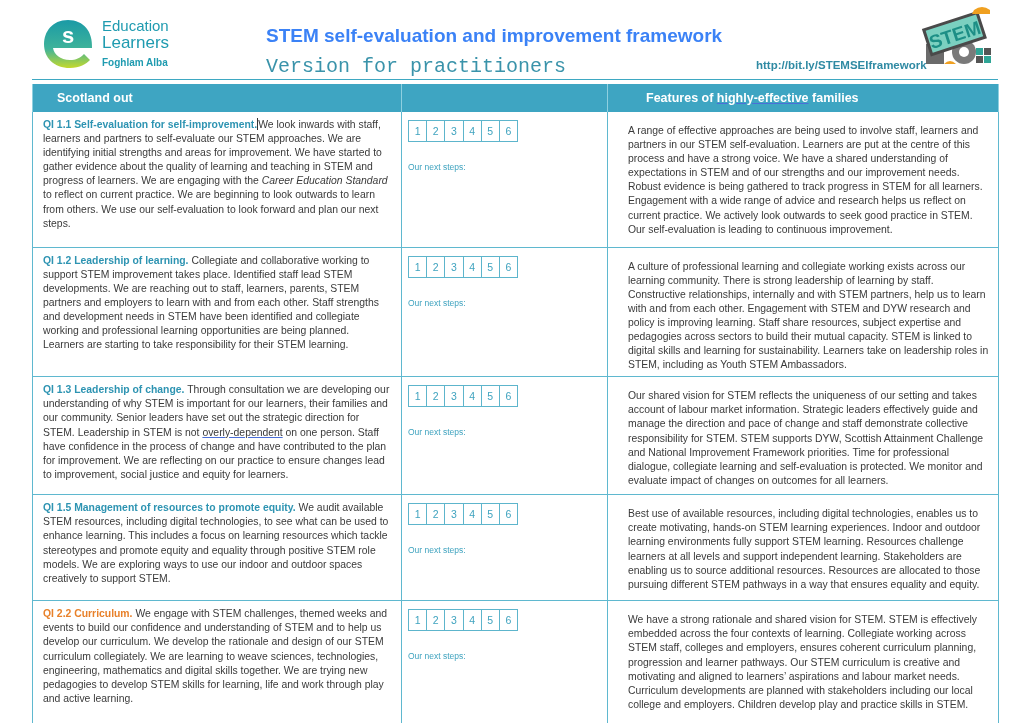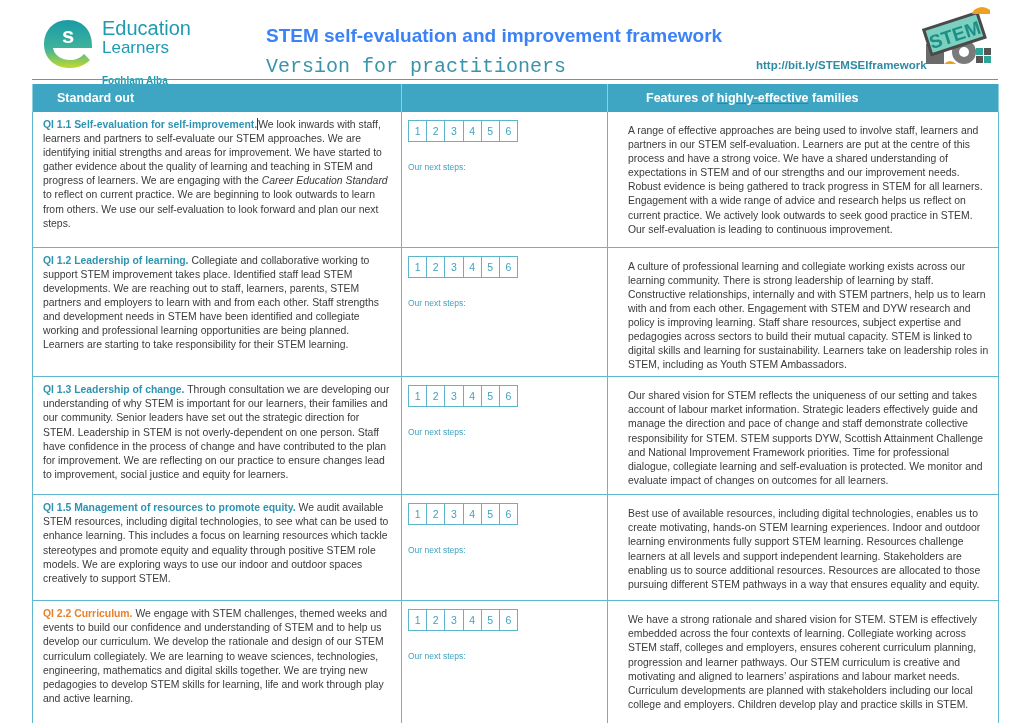--- a/index.html
+++ b/index.html
@@ -2,23 +2,23 @@
 <html><head>
 <meta charset="utf-8">
 <style>
   html, body { margin: 0; padding: 0; background: #ffffff; }
   body { width: 1024px; height: 724px; overflow: hidden; position: relative;
          font-family: "Liberation Sans", sans-serif; color: #3a3a3a; }
 
   
   .logo { position: absolute; left: 40px; top: 16px; width: 56px; height: 56px; }
   .logo-text { position: absolute; left: 102px; top: 18px; color: #1f9bb0; line-height: 1; }
-  .logo-text .l1 { font-size: 20px; display: block; }
+  .logo-text .l1 { font-size: 15px; display: block; }
   .logo-text .l2 { font-size: 17px; display: block; margin-top: 1px; }
-  .logo-text .l3 { font-size: 10px; display: block; margin-top: 20px; font-weight: bold; }
+  .logo-text .l3 { font-size: 10px; display: block; margin-top: 7px; font-weight: bold; }
 
   .title { position: absolute; left: 266px; top: 25px; font-size: 19px; font-weight: bold; color: #3b82f6; }
   .subtitle { position: absolute; left: 266px; top: 55px; font-size: 20px; color: #3a93aa; font-family: Liberation Mono, monospace; }
   .url { position: absolute; left: 720px; top: 59px; font-size: 11.5px; color: #2f8aa3; font-weight: bold; padding-left: 36px; }
   .stem-logo { position: absolute; left: 920px; top: 4px; width: 74px; height: 66px; }
   .header-rule { position: absolute; left: 32px; top: 79px; width: 966px; height: 1px; background: #3ea8c2; }
 
   
   .grid { position: absolute; left: 32px; top: 84px; width: 966px; }
   .grid table { border-collapse: collapse; width: 966px; table-layout: fixed; }
@@ -28,21 +28,21 @@
   .grid th.c3 { padding-left: 38px; }
   .grid td { vertical-align: top; border-left: 1.5px solid #5fb8cf; border-right: 1.5px solid #5fb8cf;
              border-bottom: 1.5px solid #5fb8cf; font-size: 10.4px; line-height: 14.1px; padding: 0; }
   .grid tr.last td { border-bottom: none; }
   .cell-left { padding: 6px 10px 4px 10px !important; }
   .cell-right { padding: 12px 6px 4px 20px !important; }
   .cell-mid { padding: 8px 0 0 6px !important; }
   .qi { color: #2e94b2; font-weight: bold; }
   .qi.orange { color: #e8812a; }
   .ital { font-style: italic; }
-  .squig { text-decoration-color: #4a6fd8; }
+  .squig { text-decoration: underline; text-decoration-color: #4a6fd8; }
 
   .scale { display: flex; border: 1.2px solid #5db5cc; width: 108px; height: 20px; }
   .scale span { flex: 1; border-right: 1.2px solid #5db5cc; color: #3fa3bf; font-size: 10.5px;
                 text-align: center; line-height: 20px; }
   .scale span:last-child { border-right: none; }
   .next-steps { color: #3fa3bf; font-size: 8.5px; margin-top: 18px; }
   .header-sq { text-decoration: underline; text-decoration-color: #4a6fd8; }
   .cursor { display: inline-block; width: 1px; height: 12px; background: #333; vertical-align: -2px; }
 </style>
 </head>
@@ -91,21 +91,21 @@
 
 <div class="grid">
   <table>
     <colgroup>
       <col style="width:369px">
       <col style="width:206px">
       <col style="width:391px">
     </colgroup>
     <thead>
       <tr>
-        <th class="c1">Standard out</th>
+        <th class="c1">Scotland out</th>
         <th></th>
         <th class="c3"><span>Features of </span><span class="header-sq">highly-effective</span><span> families</span></th>
       </tr>
     </thead>
     <tbody>
 
       <tr style="height:135px">
         <td class="cell-left">
           <span class="qi">QI 1.1 Self-evaluation for self-improvement.</span><span class="cursor"></span><span>We look inwards with staff, learners and partners to self-evaluate our STEM approaches. We are identifying initial strengths and areas for improvement. We have started to gather evidence about the quality of learning and teaching in STEM and progress of learners. We are engaging with the </span><span class="ital">Career Education Standard</span><span> to reflect on current practice.  We are beginning to look outwards to learn from others. We use our self-evaluation to look forward and plan our next steps.</span>
         </td>

